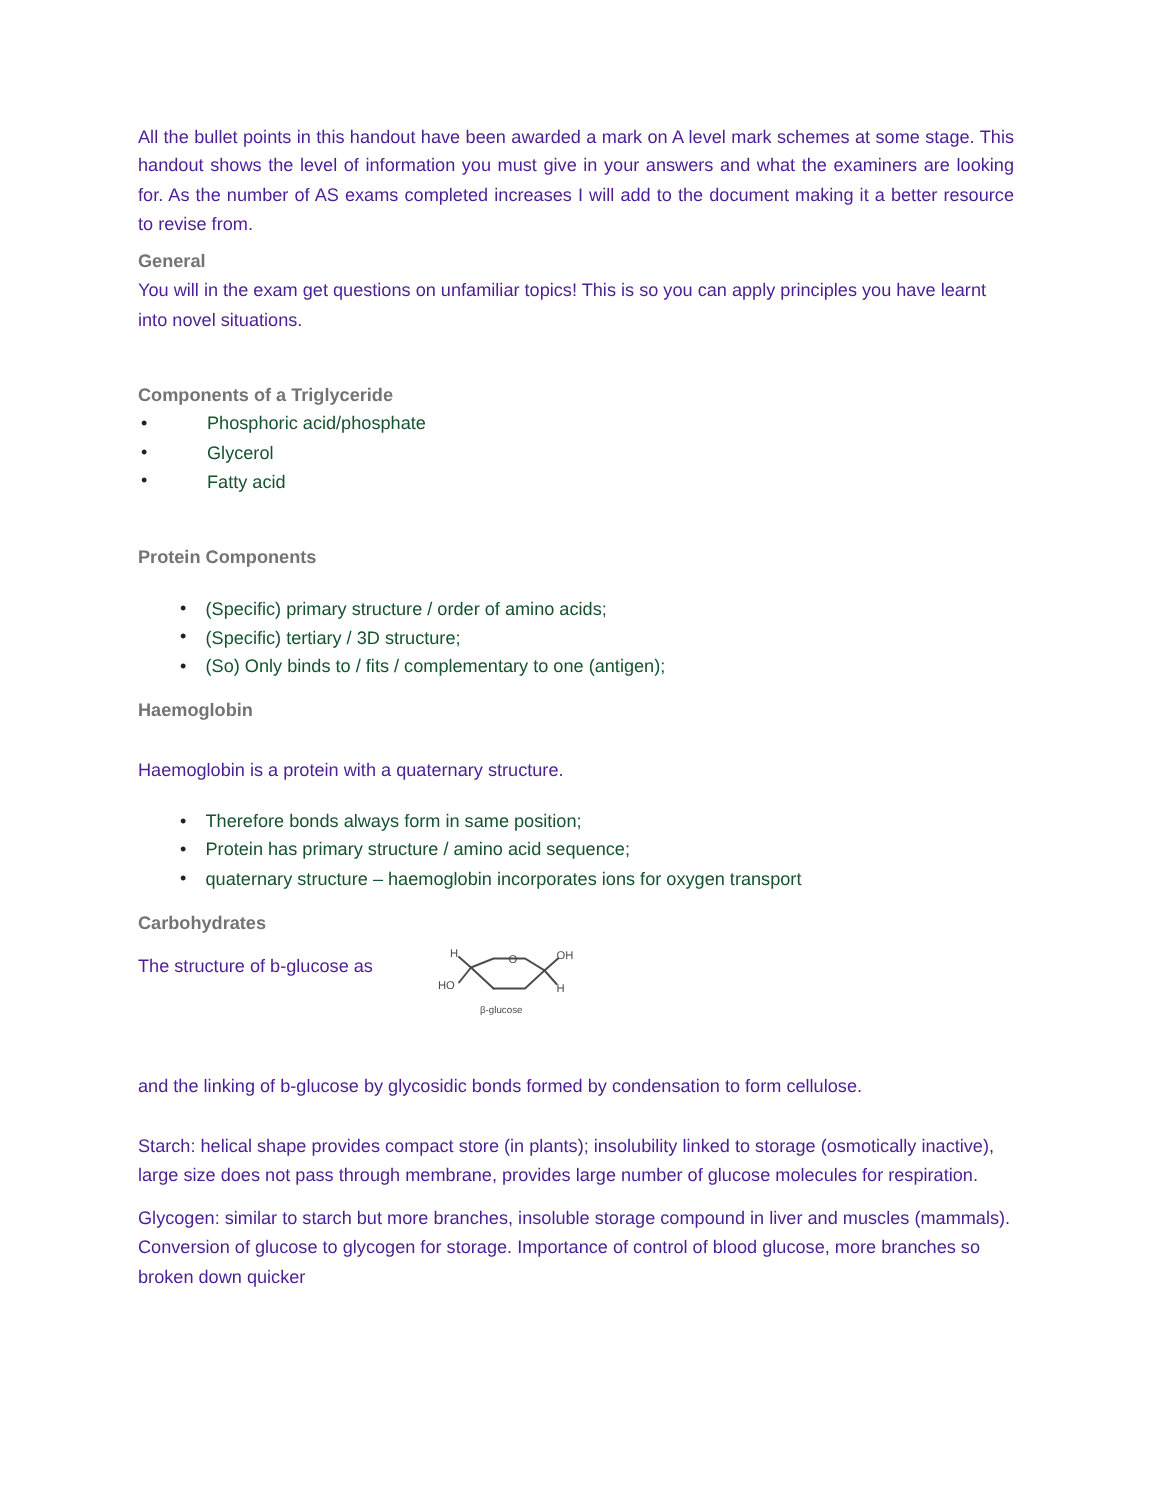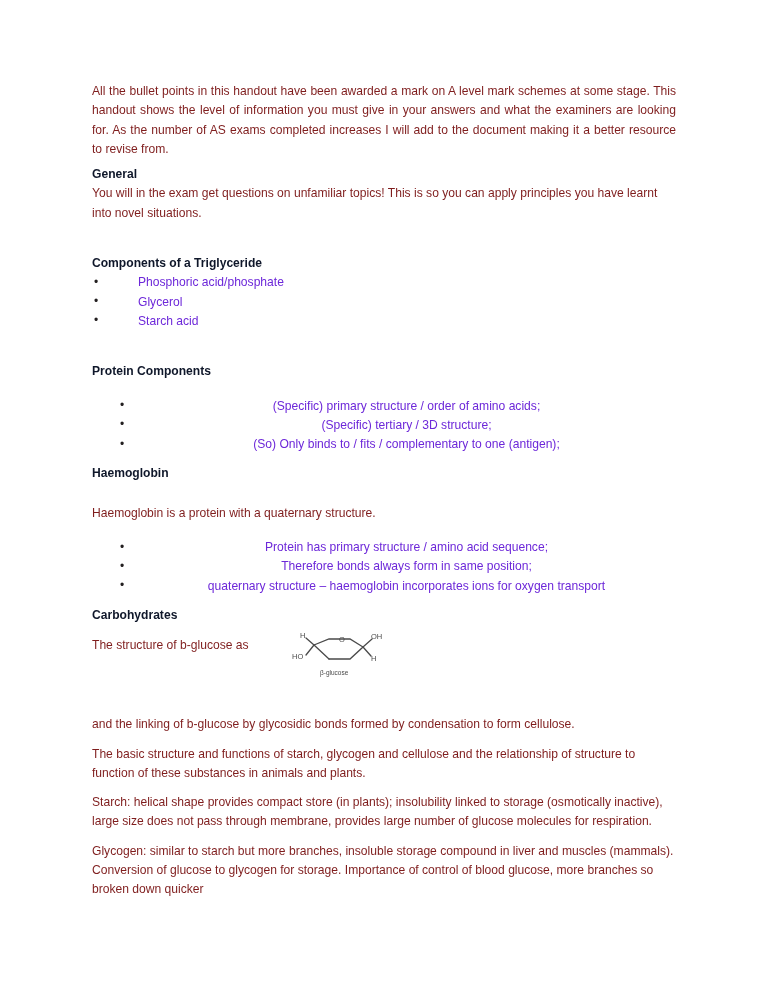--- a/index.html
+++ b/index.html
@@ -22,32 +22,32 @@
   .content {
     position: absolute;
     left: 92px;
     top: 82px;
     width: 584px;
   }
 
   .para {
     font-size: 12.1px;
     line-height: 19.3px;
-    color: #7f1d1d;
+    color: #4c1d95;
     margin: 0;
   }
   .para.justify {
     text-align: justify;
     text-justify: inter-word;
   }
   .heading {
     font-size: 12.1px;
     line-height: 19.3px;
     font-weight: bold;
-    color: #0f172a;
+    color: #737373;
     margin: 0;
   }
   .lead-in {
     font-weight: normal;
   }
 
   .spacer-xs { height: 6px; }
   .spacer-s  { height: 10px; }
   .spacer-m  { height: 15px; }
   .spacer-l  { height: 22px; }
@@ -56,37 +56,36 @@
   
   ul.bullets {
     list-style: none;
     margin: 0;
     padding: 0;
   }
   ul.bullets > li {
     position: relative;
     font-size: 12.1px;
     line-height: 19.3px;
-    color: #6d28d9;
+    color: #14532d;
     padding-left: 46px;
   }
   ul.bullets > li::before {
     content: "\2022";
     position: absolute;
     left: 2px;
     top: -0.5px;
     font-size: 12px;
     line-height: 19.3px;
     color: #231f20;
   }
 
   
   ul.bullets.indented {
     padding-left: 28px;
-    text-align: center;
   }
   ul.bullets.indented > li {
     padding-left: 17px;
   }
   ul.bullets.indented > li::before {
     left: 0px;
   }
 
   
   .figure-row {
@@ -123,43 +122,43 @@
 
     <h2 class="heading">General</h2>
     <p class="para">You will in the exam get questions on unfamiliar topics!  This is so you can apply principles you have learnt into novel situations.</p>
 
     <div class="spacer-xl"></div>
 
     <h2 class="heading">Components of a Triglyceride</h2>
     <ul class="bullets">
       <li>Phosphoric acid/phosphate</li>
       <li>Glycerol</li>
-      <li>Starch acid</li>
+      <li>Fatty acid</li>
     </ul>
 
     <div class="spacer-xl"></div>
 
     <h2 class="heading">Protein Components</h2>
     <div class="spacer-m"></div>
     <ul class="bullets indented">
       <li>(Specific) primary structure / order of amino acids;</li>
       <li>(Specific) tertiary / 3D structure;</li>
       <li>(So) Only binds to / fits / complementary to one (antigen);</li>
     </ul>
 
     <div class="spacer-s"></div>
 
     <h2 class="heading">Haemoglobin</h2>
     <div class="spacer-s"></div>
     <div class="spacer-s"></div>
     <p class="para">Haemoglobin is a protein with a quaternary structure.</p>
     <div class="spacer-m"></div>
     <ul class="bullets indented">
+      <li>Therefore bonds always form in same position;</li>
       <li>Protein has primary structure / amino acid sequence;</li>
-      <li>Therefore bonds always form in same position;</li>
       <li>quaternary structure – haemoglobin incorporates ions for oxygen transport</li>
     </ul>
 
     <div class="spacer-s"></div>
 
     <h2 class="heading">Carbohydrates</h2>
 
     <div class="spacer-s"></div>
 
     <div class="figure-row">
@@ -188,21 +187,20 @@
         </svg>
       </div>
     </div>
 
     <div class="spacer-l"></div>
 
     <p class="para">and the linking of b-glucose by glycosidic bonds formed by condensation to form cellulose.</p>
 
     <div class="spacer-s"></div>
 
-    <p class="para">The basic structure and functions of starch, glycogen and cellulose and the relationship of structure to function of these substances in animals and plants.</p>
 
     <div class="spacer-s"></div>
 
     <p class="para"><span class="lead-in">Starch</span><span>: helical shape provides compact store (in plants); insolubility linked to storage (osmotically inactive), large size does not pass through membrane, provides large number of glucose molecules for respiration.</span></p>
 
     <div class="spacer-s"></div>
 
     <p class="para"><span class="lead-in">Glycogen</span><span>: similar to starch but more branches, insoluble storage compound in liver and muscles (mammals). Conversion of glucose to glycogen for storage. Importance of control of blood glucose, more branches so broken down quicker</span></p>
 
   </div>

